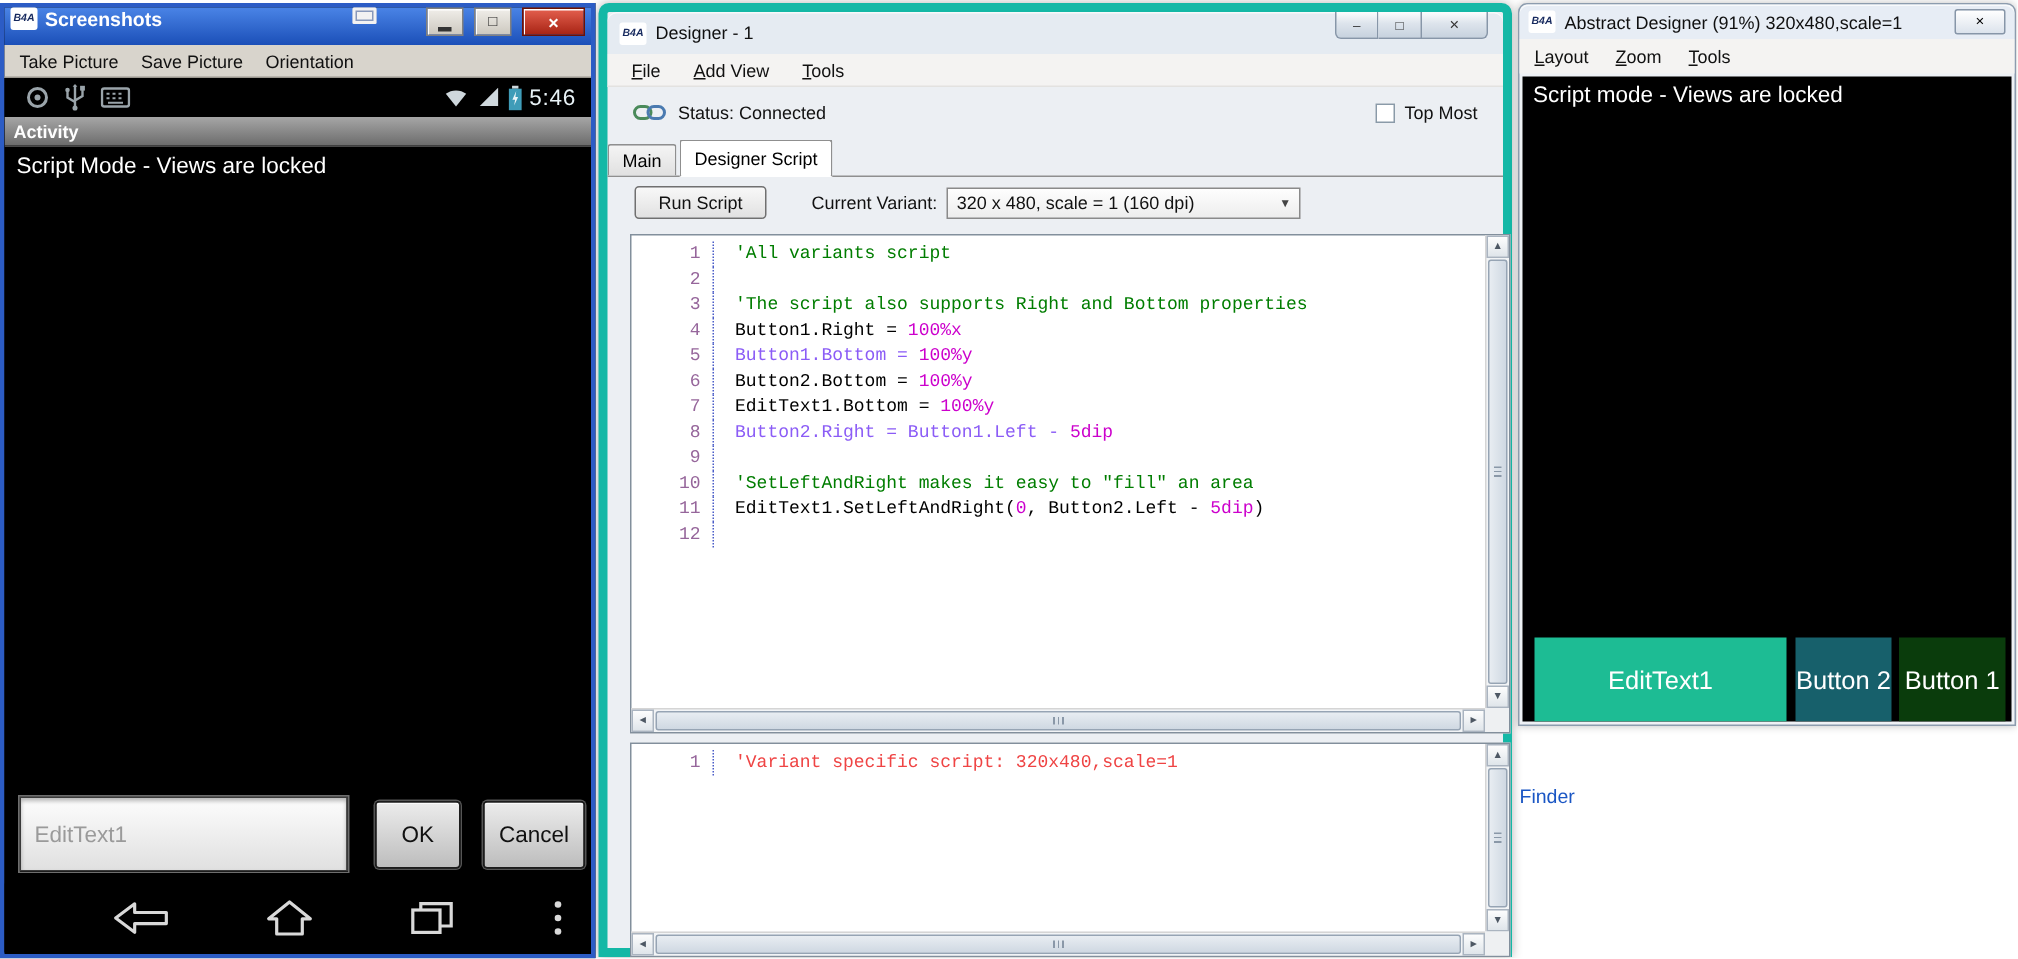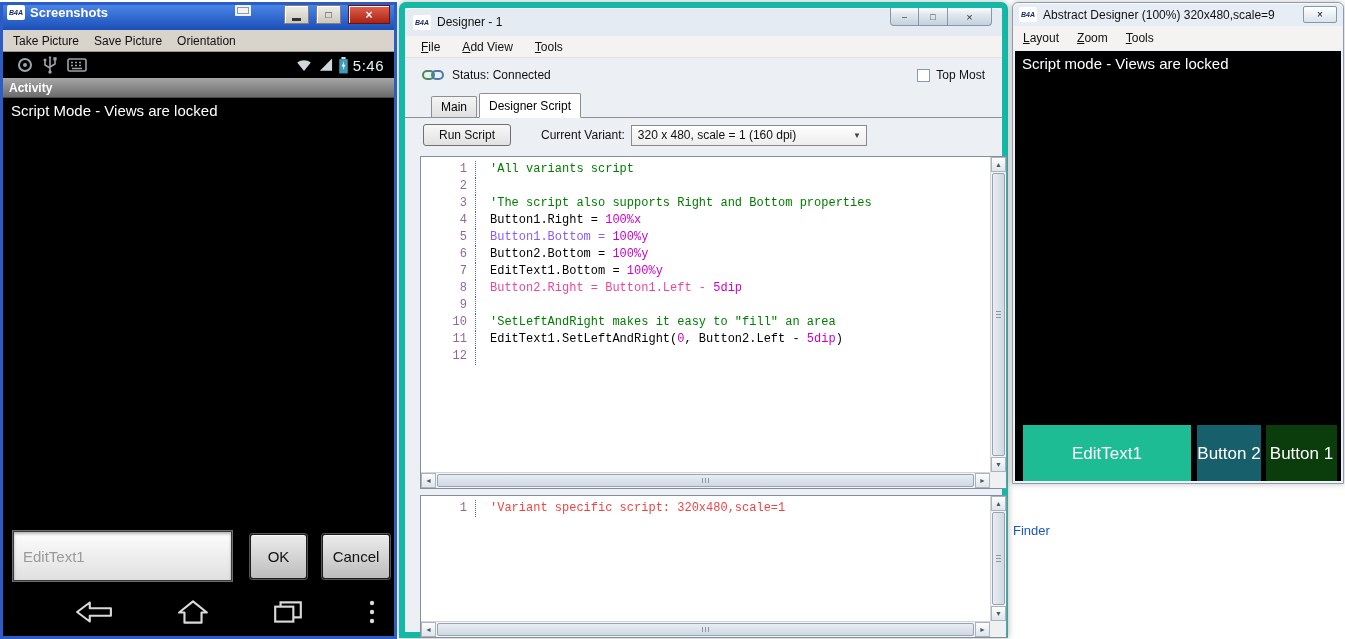--- a/index.html
+++ b/index.html
@@ -44,21 +44,21 @@
   .w7btns{position:absolute;top:0;right:10px;display:flex}
   .w7btn{width:29px;height:18px;background:linear-gradient(#fcfdfe,#dde4ec 45%,#c7d2de);border:1px solid #8796a8;border-top:none;display:flex;align-items:center;justify-content:center;font-size:9px;color:#333;cursor:pointer}
   .w7btn + .w7btn{border-left:none}
   .w7btn.first{border-radius:0 0 0 4px}
   .w7btn.close{width:44px;border-radius:0 0 4px 0;font-size:11px}
   .dz-menu{height:22px;background:#f4f3f2;border-bottom:1px solid #e3e2e0;display:flex;align-items:center;gap:10px;padding:0 10px;font-size:12px;color:#111}
   .dz-menu .mi{padding:2px 6px;cursor:pointer;white-space:nowrap}
   .dz-status{height:34px;display:flex;align-items:center;padding:0 17px;gap:8px;font-size:12px;color:#111}
   .topmost{margin-left:auto;display:flex;align-items:center;gap:6px}
   .checkbox{width:13px;height:13px;background:#fff;border:1px solid #8a9aa8;cursor:pointer}
-  .dz-tabs{height:26px;padding-left:26px;display:flex;align-items:flex-end;border-bottom:1px solid #8f8f8f;position:relative}
+  .dz-tabs{height:26px;padding-left:0;display:flex;align-items:flex-end;border-bottom:1px solid #8f8f8f;position:relative}
   .tab{font-size:12px;padding:3px 9px 2px;border:1px solid #8f8f8f;border-bottom:none;background:linear-gradient(#f4f4f4,#e0e0e0);border-radius:2px 2px 0 0;margin-right:2px;height:21px;cursor:pointer;white-space:nowrap}
   .tab.active{background:#fff;height:25px;margin-bottom:-1px;border-bottom:1px solid #fff;position:relative;z-index:2;padding-top:5px}
   .dz-toolbar{height:34px;display:flex;align-items:center;padding:0 18px;font-size:12px;color:#111}
   .run-btn{width:88px;height:22px;background:linear-gradient(#f8f8f8,#e1e1e1);border:1px solid #707070;border-radius:3px;display:flex;align-items:center;justify-content:center;cursor:pointer}
   .variant-label{margin-left:30px;white-space:nowrap}
   .dropdown{width:236px;height:21px;margin-left:6px;border:1px solid #8a8a8a;background:linear-gradient(#fefefe,#ededed);display:flex;align-items:center;padding-left:6px;position:relative;cursor:pointer;white-space:nowrap}
   .dd-arrow{position:absolute;right:5px;top:5px;font-size:8px;color:#444}
 
   .editor{position:absolute;left:15px;width:587px;background:#fff;border:1px solid #828f9c}
   .editor.main{top:148px;height:333px}
@@ -254,21 +254,21 @@
           <div class="cl">
             <span class="ln">6</span>
             <span class="ct"><span style="color: rgb(0, 0, 0);">Button2.Bottom = </span><span style="color: rgb(204, 0, 204);">100%y</span></span>
           </div>
           <div class="cl">
             <span class="ln">7</span>
             <span class="ct"><span style="color: rgb(0, 0, 0);">EditText1.Bottom = </span><span style="color: rgb(204, 0, 204);">100%y</span></span>
           </div>
           <div class="cl">
             <span class="ln">8</span>
-            <span class="ct"><span style="color: #ec4899; font-family: Liberation Mono, monospace;">Button2.Right = Button1.Left - </span><span style="color: rgb(204, 0, 204);">5dip</span></span>
+            <span class="ct"><span style="color: #8b5cf6; font-family: Liberation Mono, monospace;">Button2.Right = Button1.Left - </span><span style="color: rgb(204, 0, 204);">5dip</span></span>
           </div>
           <div class="cl">
             <span class="ln">9</span>
             <span class="ct"></span>
           </div>
           <div class="cl">
             <span class="ln">10</span>
             <span class="ct"><span style="color: rgb(0, 125, 0);">'SetLeftAndRight makes it easy to "fill" an area</span></span>
           </div>
           <div class="cl">
@@ -310,21 +310,21 @@
         <span class="hthumb"></span>
         <span class="arr right">►</span>
       </div>
       <div class="scorner"></div>
     </div>
   </div>
 
   <div class="win-abs">
     <div class="abs-tb">
       <span class="b4a-badge">B4A</span>
-      <span class="abs-title">Abstract Designer (100%) 320x480,scale=9</span>
+      <span class="abs-title">Abstract Designer (91%) 320x480,scale=1</span>
       <span class="abs-close">×</span>
     </div>
     <div class="abs-menu">
       <span class="mi accel"><u>L</u>ayout</span>
       <span class="mi accel"><u>Z</u>oom</span>
       <span class="mi accel"><u>T</u>ools</span>
     </div>
     <div class="abs-canvas">
       <div class="abs-msg">Script mode - Views are locked</div>
       <div class="widgets">

